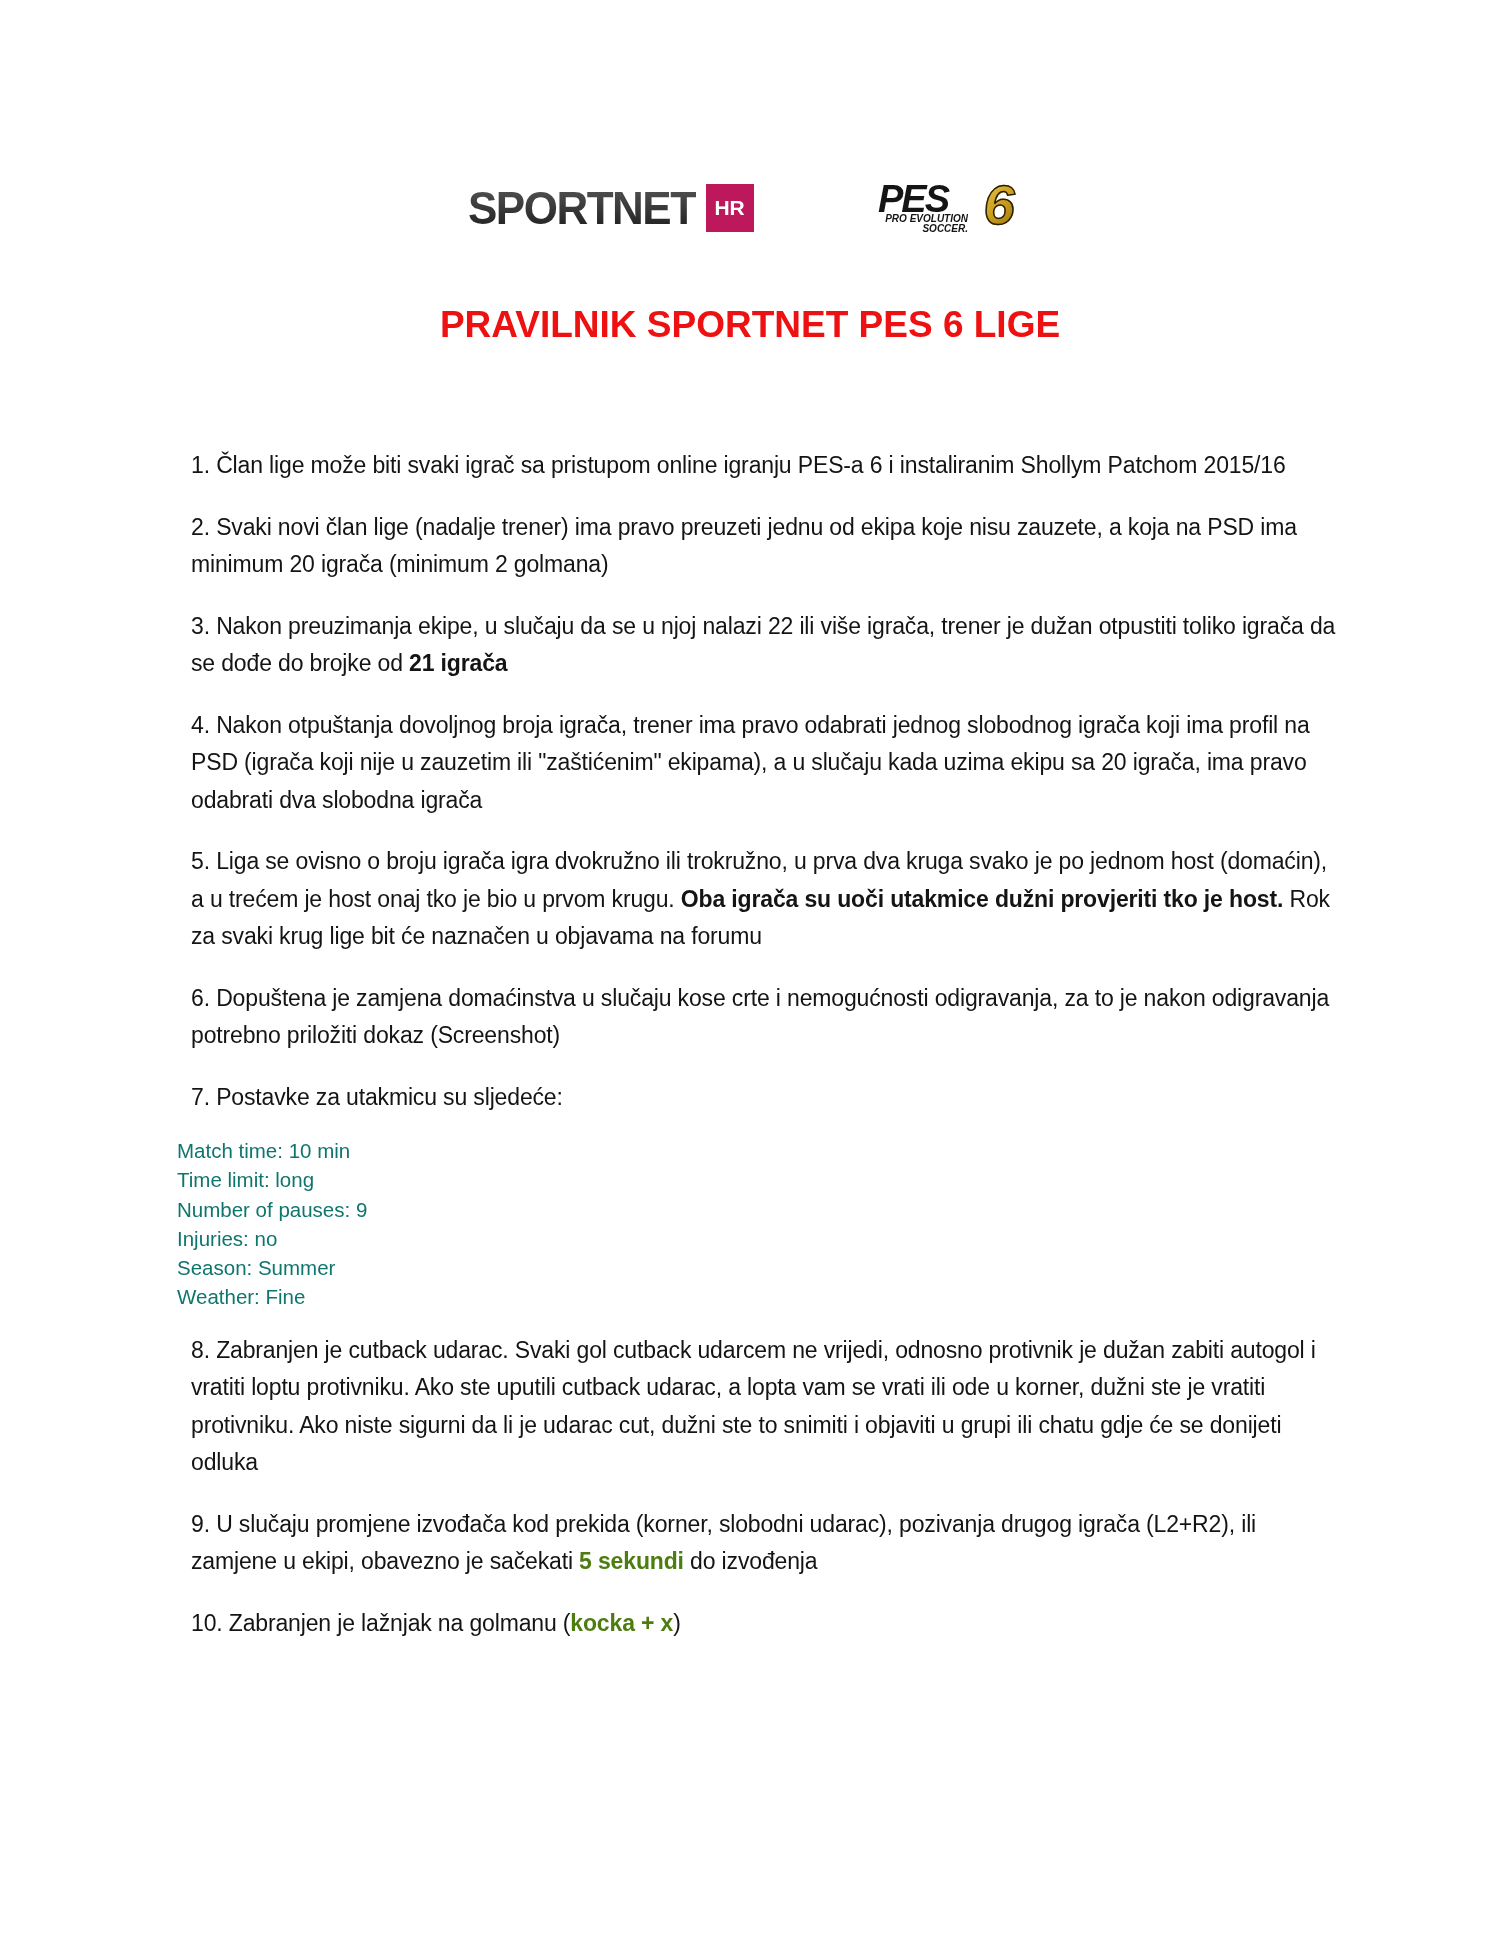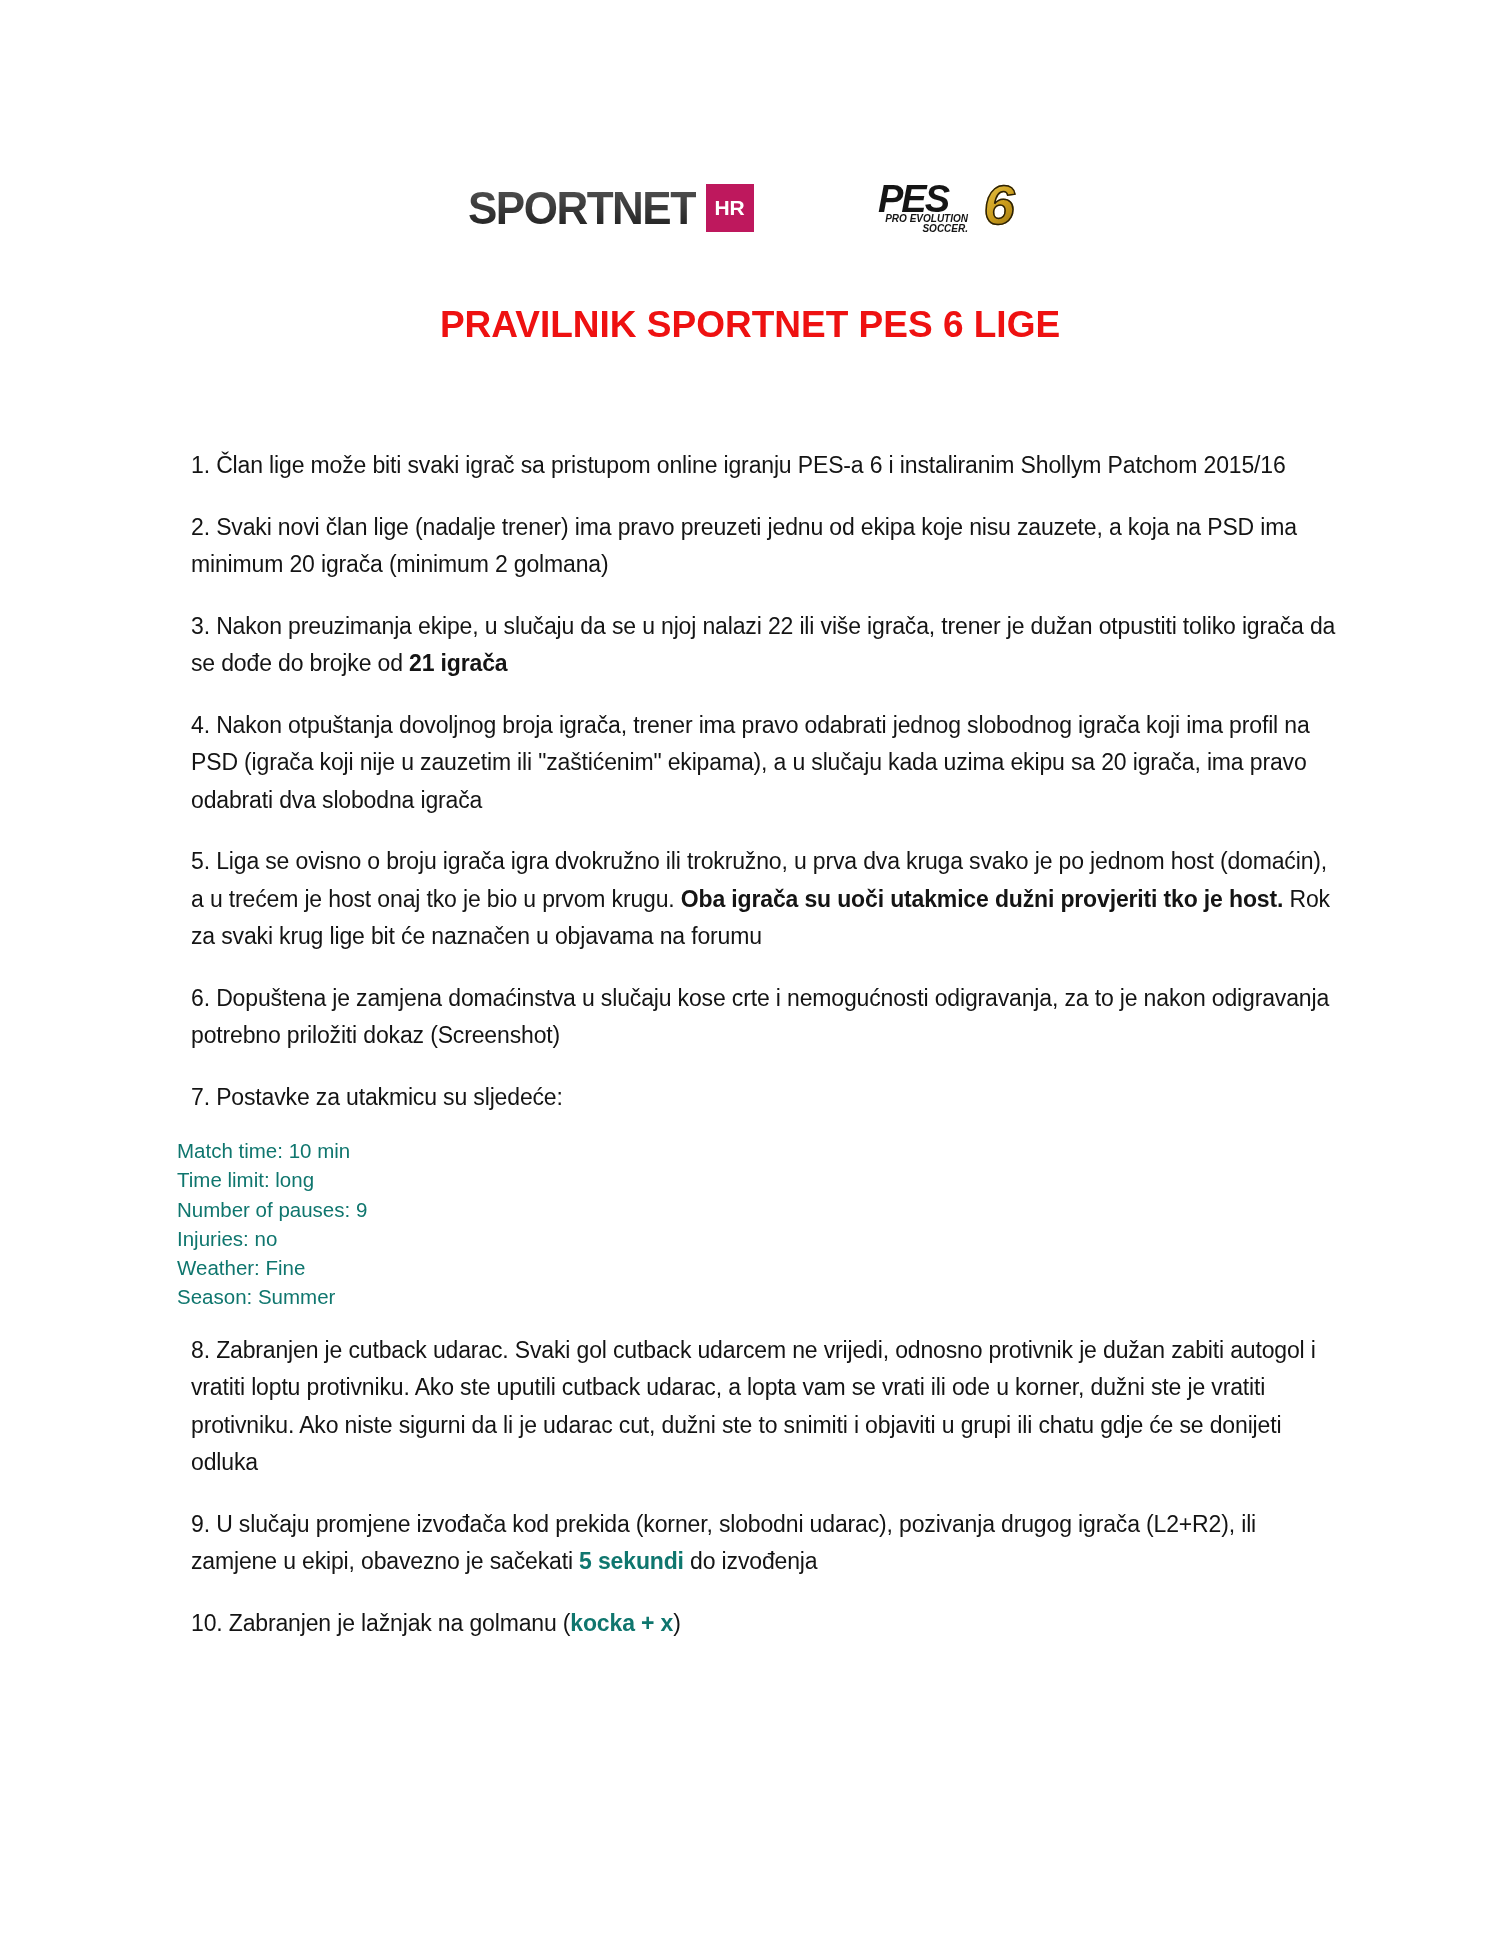--- a/index.html
+++ b/index.html
@@ -128,21 +128,21 @@
     }
     .rule {
       font-family: "Liberation Sans", sans-serif;
       font-size: 23px;
       line-height: 37.5px;
       color: #141414;
       margin: 0 0 24px 14px;
       letter-spacing: -0.15px;
     }
     .rule b { font-weight: 700; }
-    .red { color: #0f766e; font-weight: 700; }
+    .red { color: #4d7c0f; font-weight: 700; }
     .settings {
       margin: -4px 0 20px 0;
       font-family: "Liberation Sans", sans-serif;
       font-size: 20.5px;
       line-height: 29.3px;
       color: #0f766e;
     }
     .settings div { margin: 0; }
   </style>
 </head>
@@ -199,22 +199,22 @@
 
   <p class="rule">
     <span>7.</span>
     <span>Postavke za utakmicu su sljedeće:</span>
   </p>
   <div class="settings">
     <div>Match time: 10 min</div>
     <div>Time limit: long</div>
     <div>Number of pauses: 9</div>
     <div>Injuries: no</div>
+    <div>Season: Summer</div>
     <div>Weather: Fine</div>
-    <div>Season: Summer</div>
   </div>
 
   <p class="rule">
     <span>8.</span>
     <span>Zabranjen je cutback udarac. Svaki gol cutback udarcem ne vrijedi, odnosno protivnik je dužan zabiti autogol i vratiti loptu protivniku. Ako ste uputili cutback udarac, a lopta vam se vrati ili ode u korner, dužni ste je vratiti protivniku. Ako niste sigurni da li je udarac cut, dužni ste to snimiti i objaviti u grupi ili chatu gdje će se donijeti odluka</span>
   </p>
 
   <p class="rule">
     <span>9.</span>
     <span>U slučaju promjene izvođača kod prekida (korner, slobodni udarac), pozivanja drugog igrača (L2+R2), ili zamjene u ekipi, obavezno je sačekati </span><span class="red">5 sekundi</span><span> do izvođenja</span>

